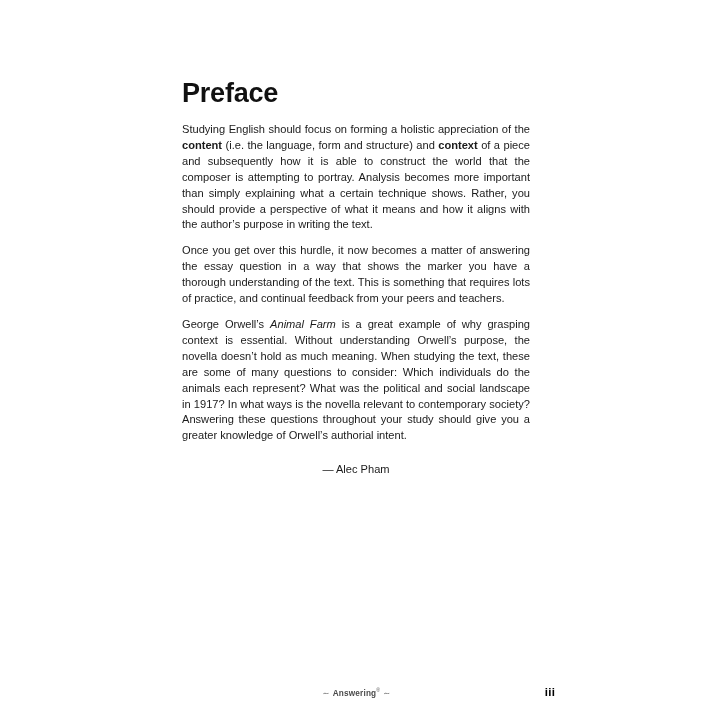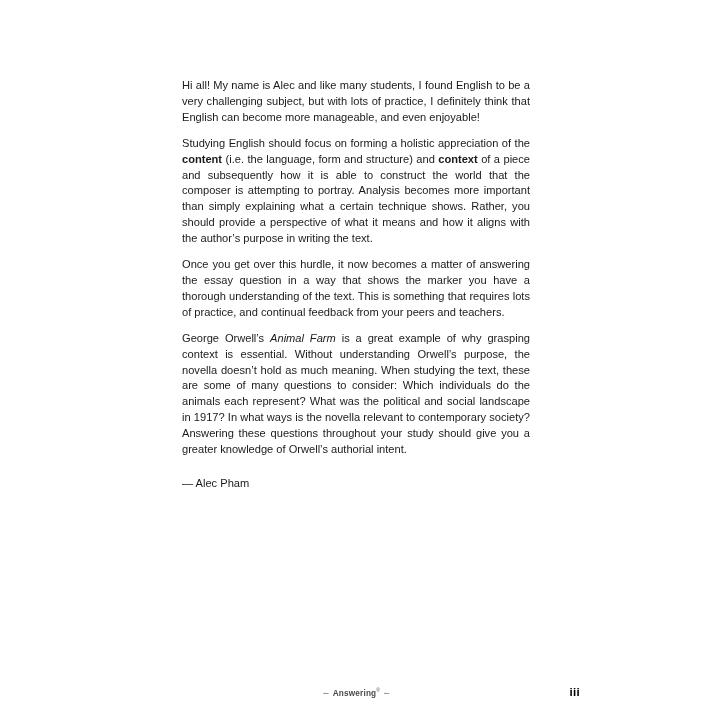--- a/index.html
+++ b/index.html
@@ -60,21 +60,21 @@
     margin-top: 15px;
   }
 
   .para i {
     font-style: italic;
   }
 
   .signature {
     font-size: 11.1px;
     line-height: 15.9px;
-    text-align: left;
+    text-align: center;
     margin: 18px 0 0 0;
     color: #1a1a1a;
   }
 
   .footer {
     position: absolute;
     left: 0;
     top: 688px;
     width: 713px;
     height: 20px;
@@ -106,38 +106,36 @@
     font-size: 5.2px;
     vertical-align: super;
     line-height: 0;
   }
 
   .page-number {
     position: absolute;
     left: 520px;
     top: -2px;
     width: 60px;
-    text-align: right;
+    text-align: center;
     font-size: 11.5px;
     font-weight: bold;
     color: #000000;
     letter-spacing: 0.3px;
   }
 </style>
 </head>
 <body>
 
 <div class="page">
 
   <div class="content">
 
+    <h1 class="page-title">Preface</h1>
 
-    <p class="para">
-      <span>Hi all!  My name is Alec and like many students, I found English to be a very challenging subject, but with lots of practice, I definitely think that English can become more manageable, and even enjoyable!</span>
-    </p>
 
     <p class="para">
       <span>Studying English should focus on forming a holistic appreciation of the </span><b>content</b><span> (i.e.  the language, form and structure) and </span><b>context</b><span> of a piece and subsequently how it is able to construct the world that the composer is attempting to portray.  Analysis becomes more important than simply explaining what a certain technique shows. Rather, you should provide a perspective of what it means and how it aligns with the author’s purpose in writing the text.</span>
     </p>
 
     <p class="para">
       <span>Once you get over this hurdle, it now becomes a matter of answering the essay question in a way that shows the marker you have a thorough understanding of the text. This is something that requires lots of practice, and continual feedback from your peers and teachers.</span>
     </p>
 
     <p class="para">

